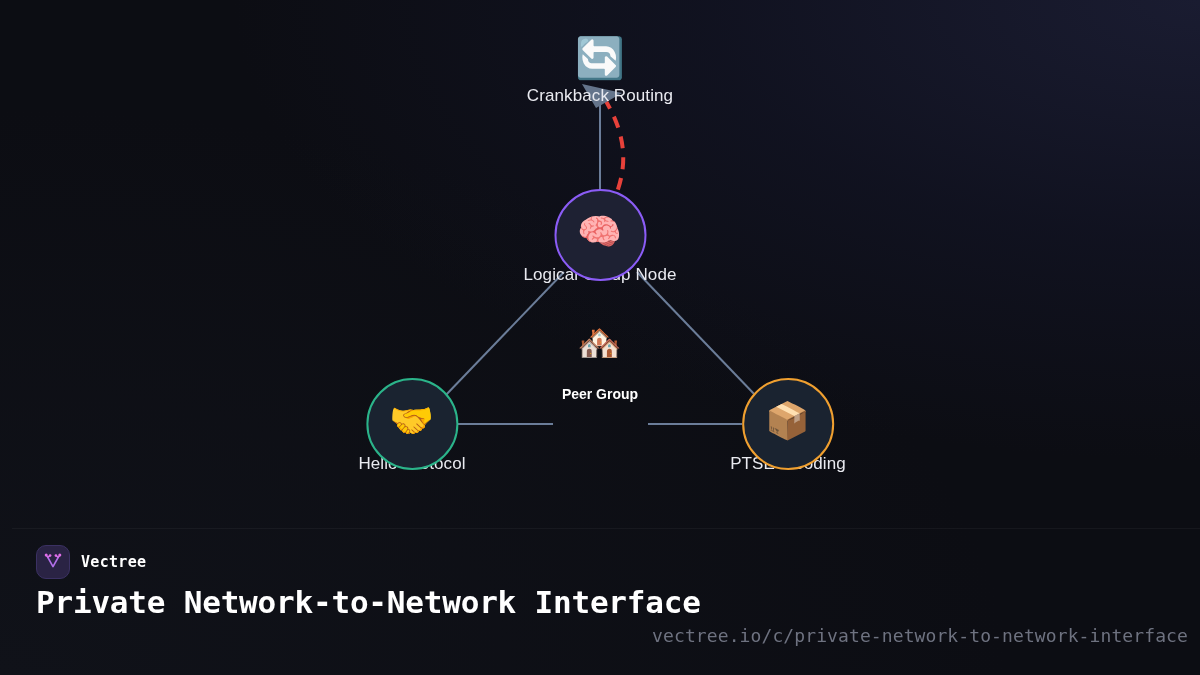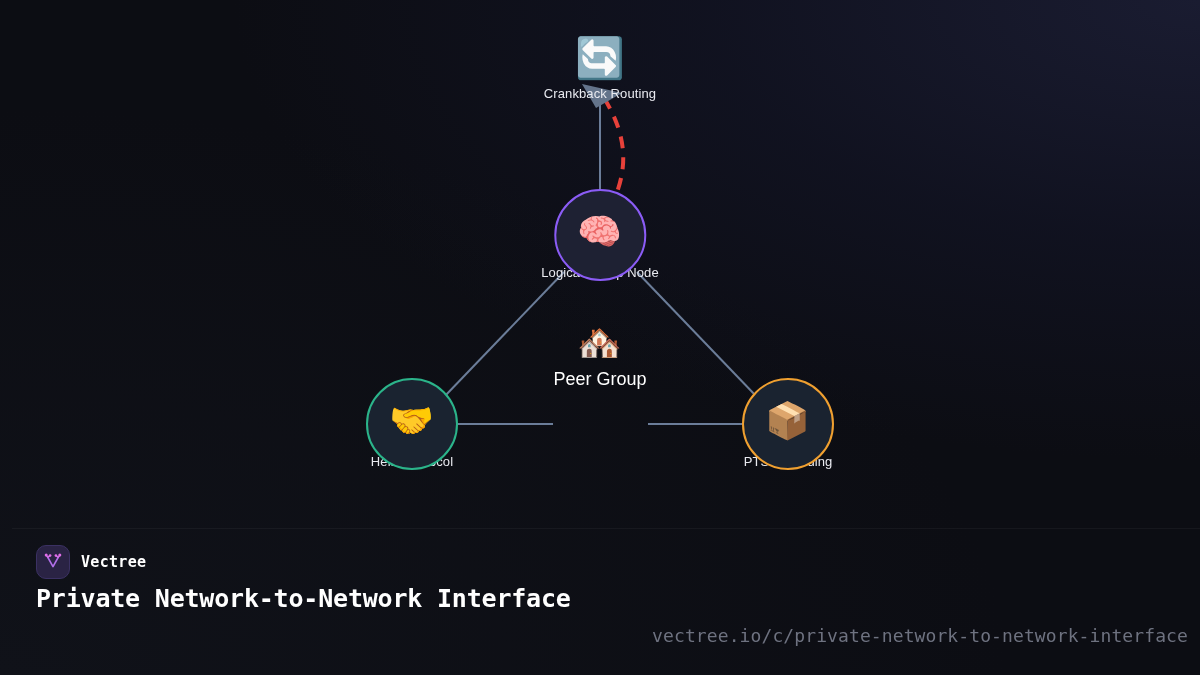--- a/index.html
+++ b/index.html
@@ -66,21 +66,21 @@
   }
 
   .node-circle .glyph {
     font-size: 36px;
     line-height: 1;
     margin-top: -6px;
   }
 
   .node-label {
     margin-top: -16px;
-    font-size: 13px;
+    font-size: 17px;
     color: #e9eaf0;
     white-space: nowrap;
     text-align: center;
     letter-spacing: .1px;
   }
 
   
   .node-icon-only .node-icon {
     font-size: 40px;
     line-height: 1;
@@ -92,23 +92,23 @@
 
   
   #group-label {
     position: absolute;
     display: flex;
     flex-direction: column;
     align-items: center;
   }
   #group-label .glyph { font-size: 36px; line-height: 1; }
   #group-label .txt {
-    margin-top: 8px;
-    font-size: 18px;
-    font-weight: normal;
+    margin-top: 25px;
+    font-size: 14px;
+    font-weight: bold;
     color: #ffffff;
     white-space: nowrap;
   }
 
   
   #footer {
     position: absolute;
     left: 12px;
     top: 528px;
     width: 1200px;
@@ -143,21 +143,21 @@
     color: #ffffff;
     letter-spacing: .3px;
   }
 
   #page-title {
     position: absolute;
     left: 24px;
     top: 57px;
     width: 700px;
     font-family: "DejaVu Sans Mono", "Liberation Mono", monospace;
-    font-size: 25px;
+    font-size: 31px;
     font-weight: bold;
     line-height: 1.06;
     color: #ffffff;
     letter-spacing: -0.2px;
   }
 
   #page-url {
     position: absolute;
     right: 24px;
     top: 96px;

